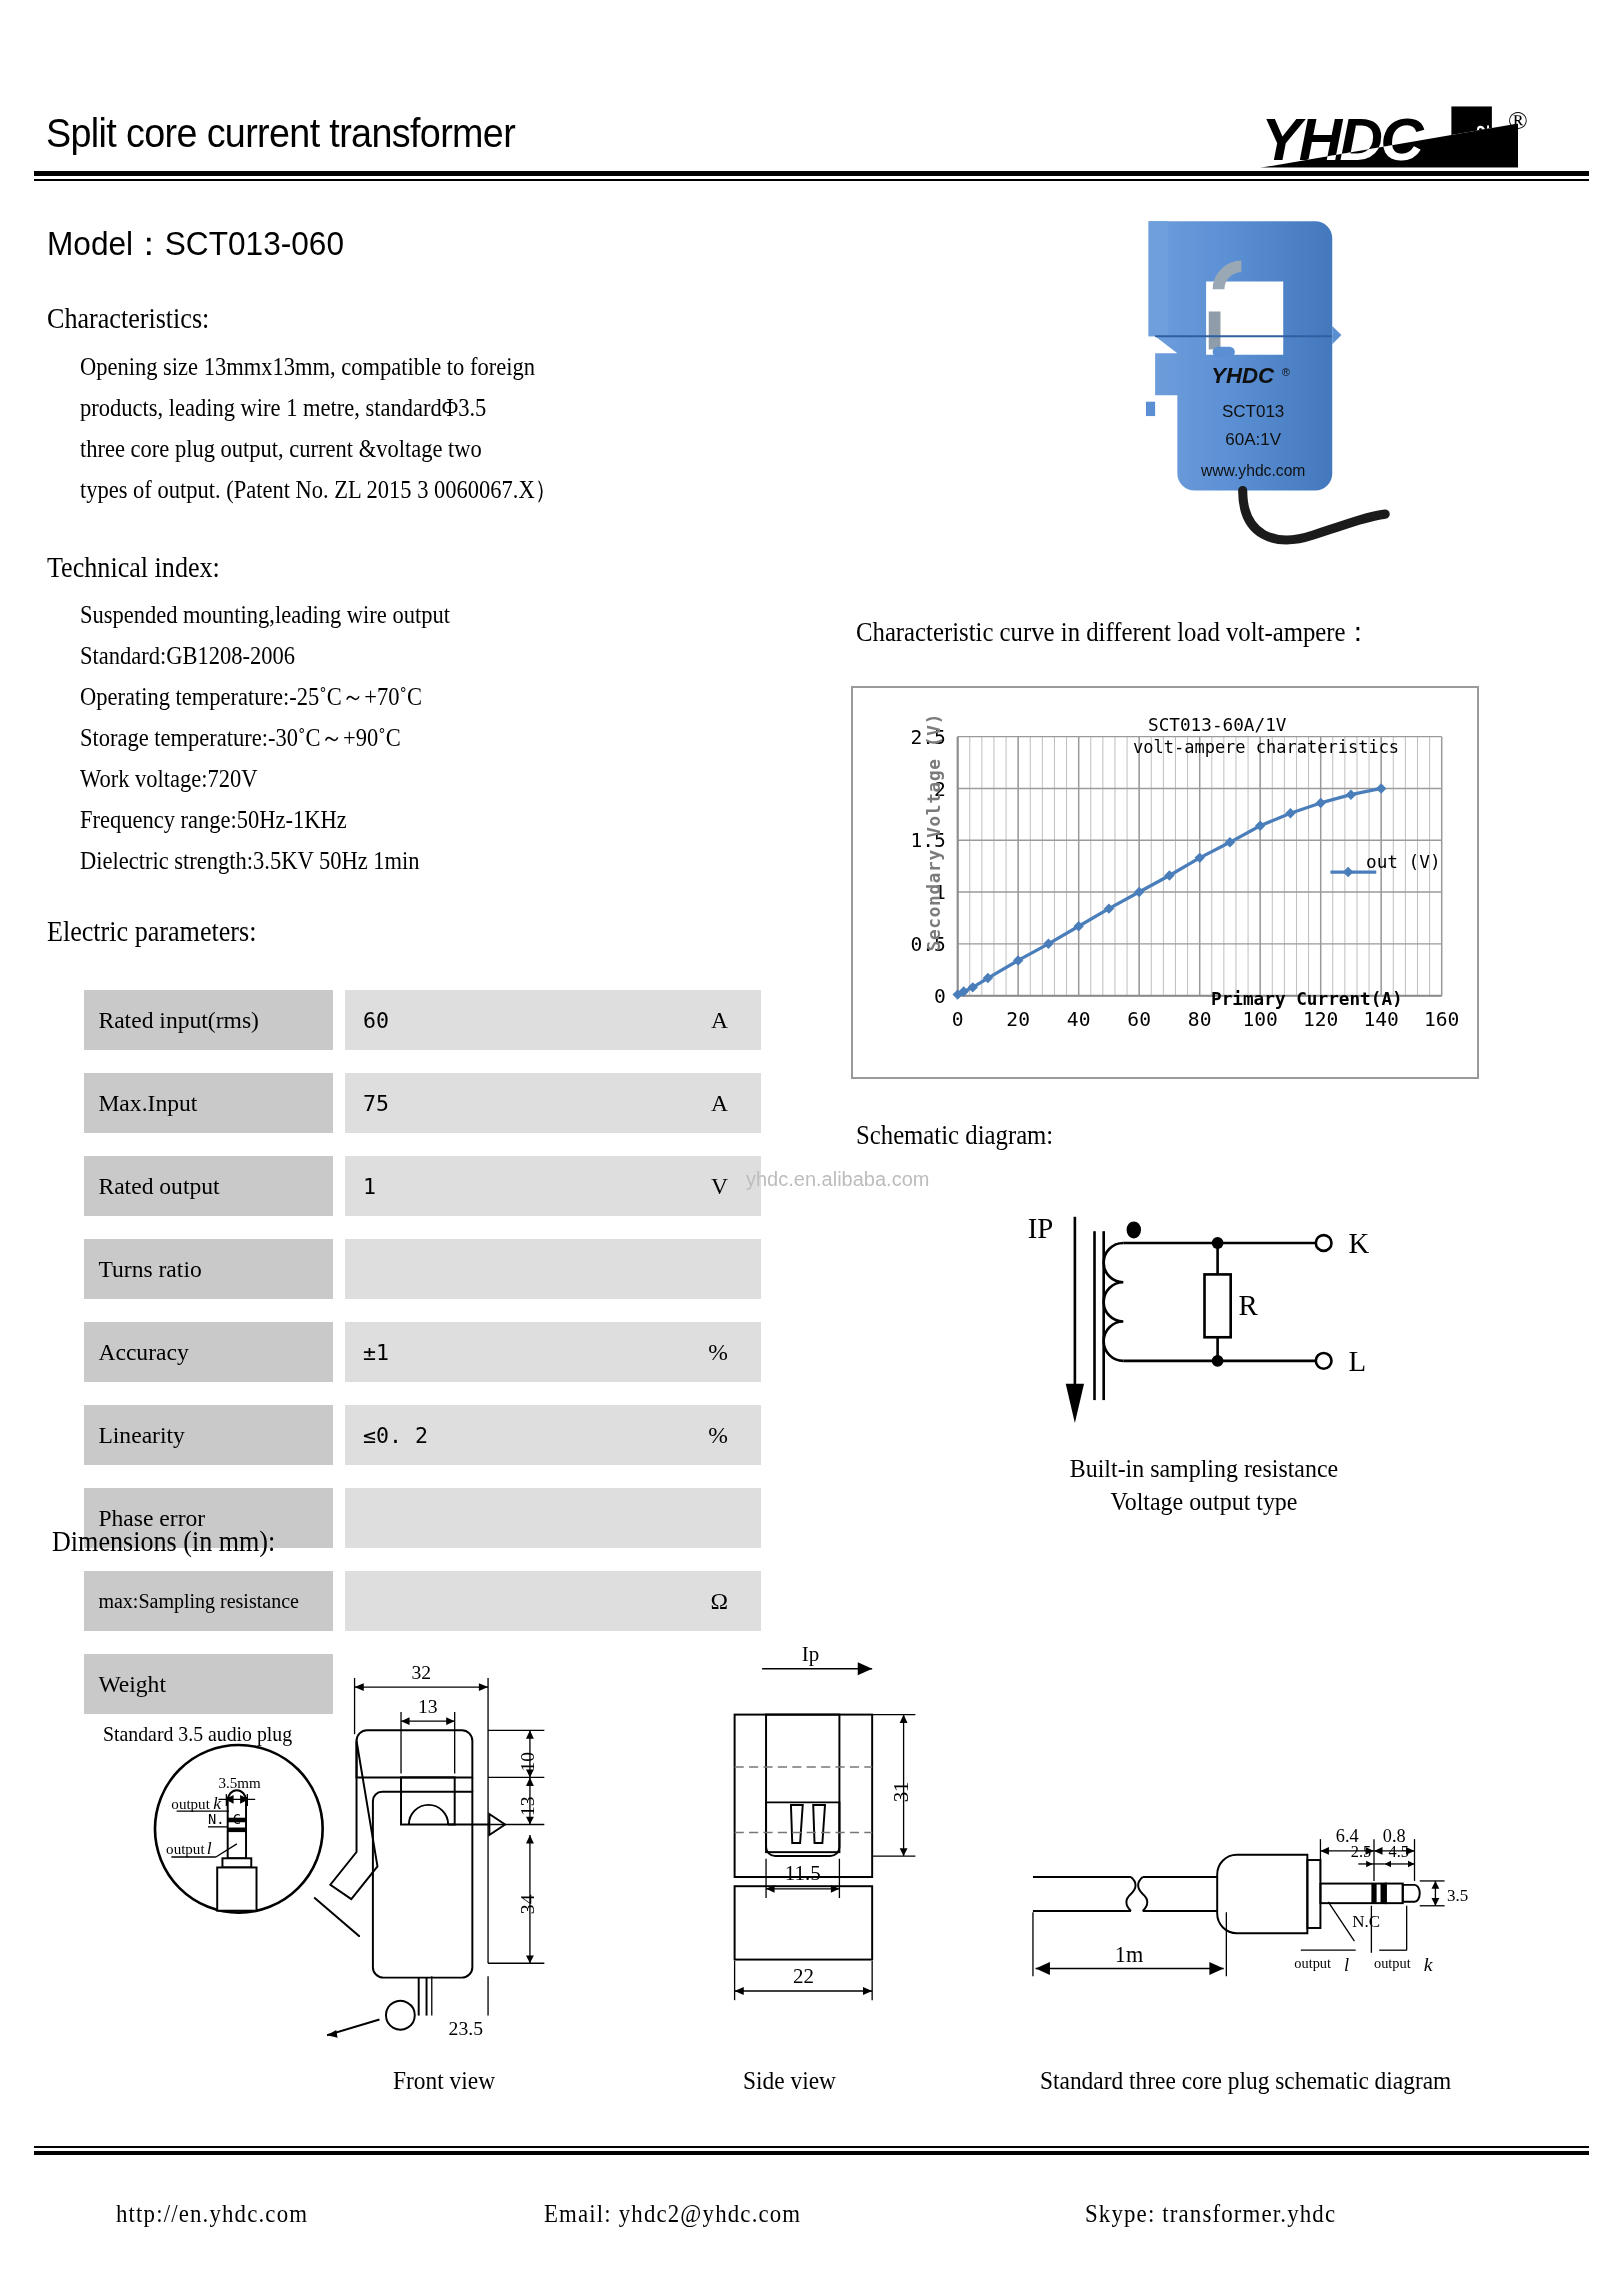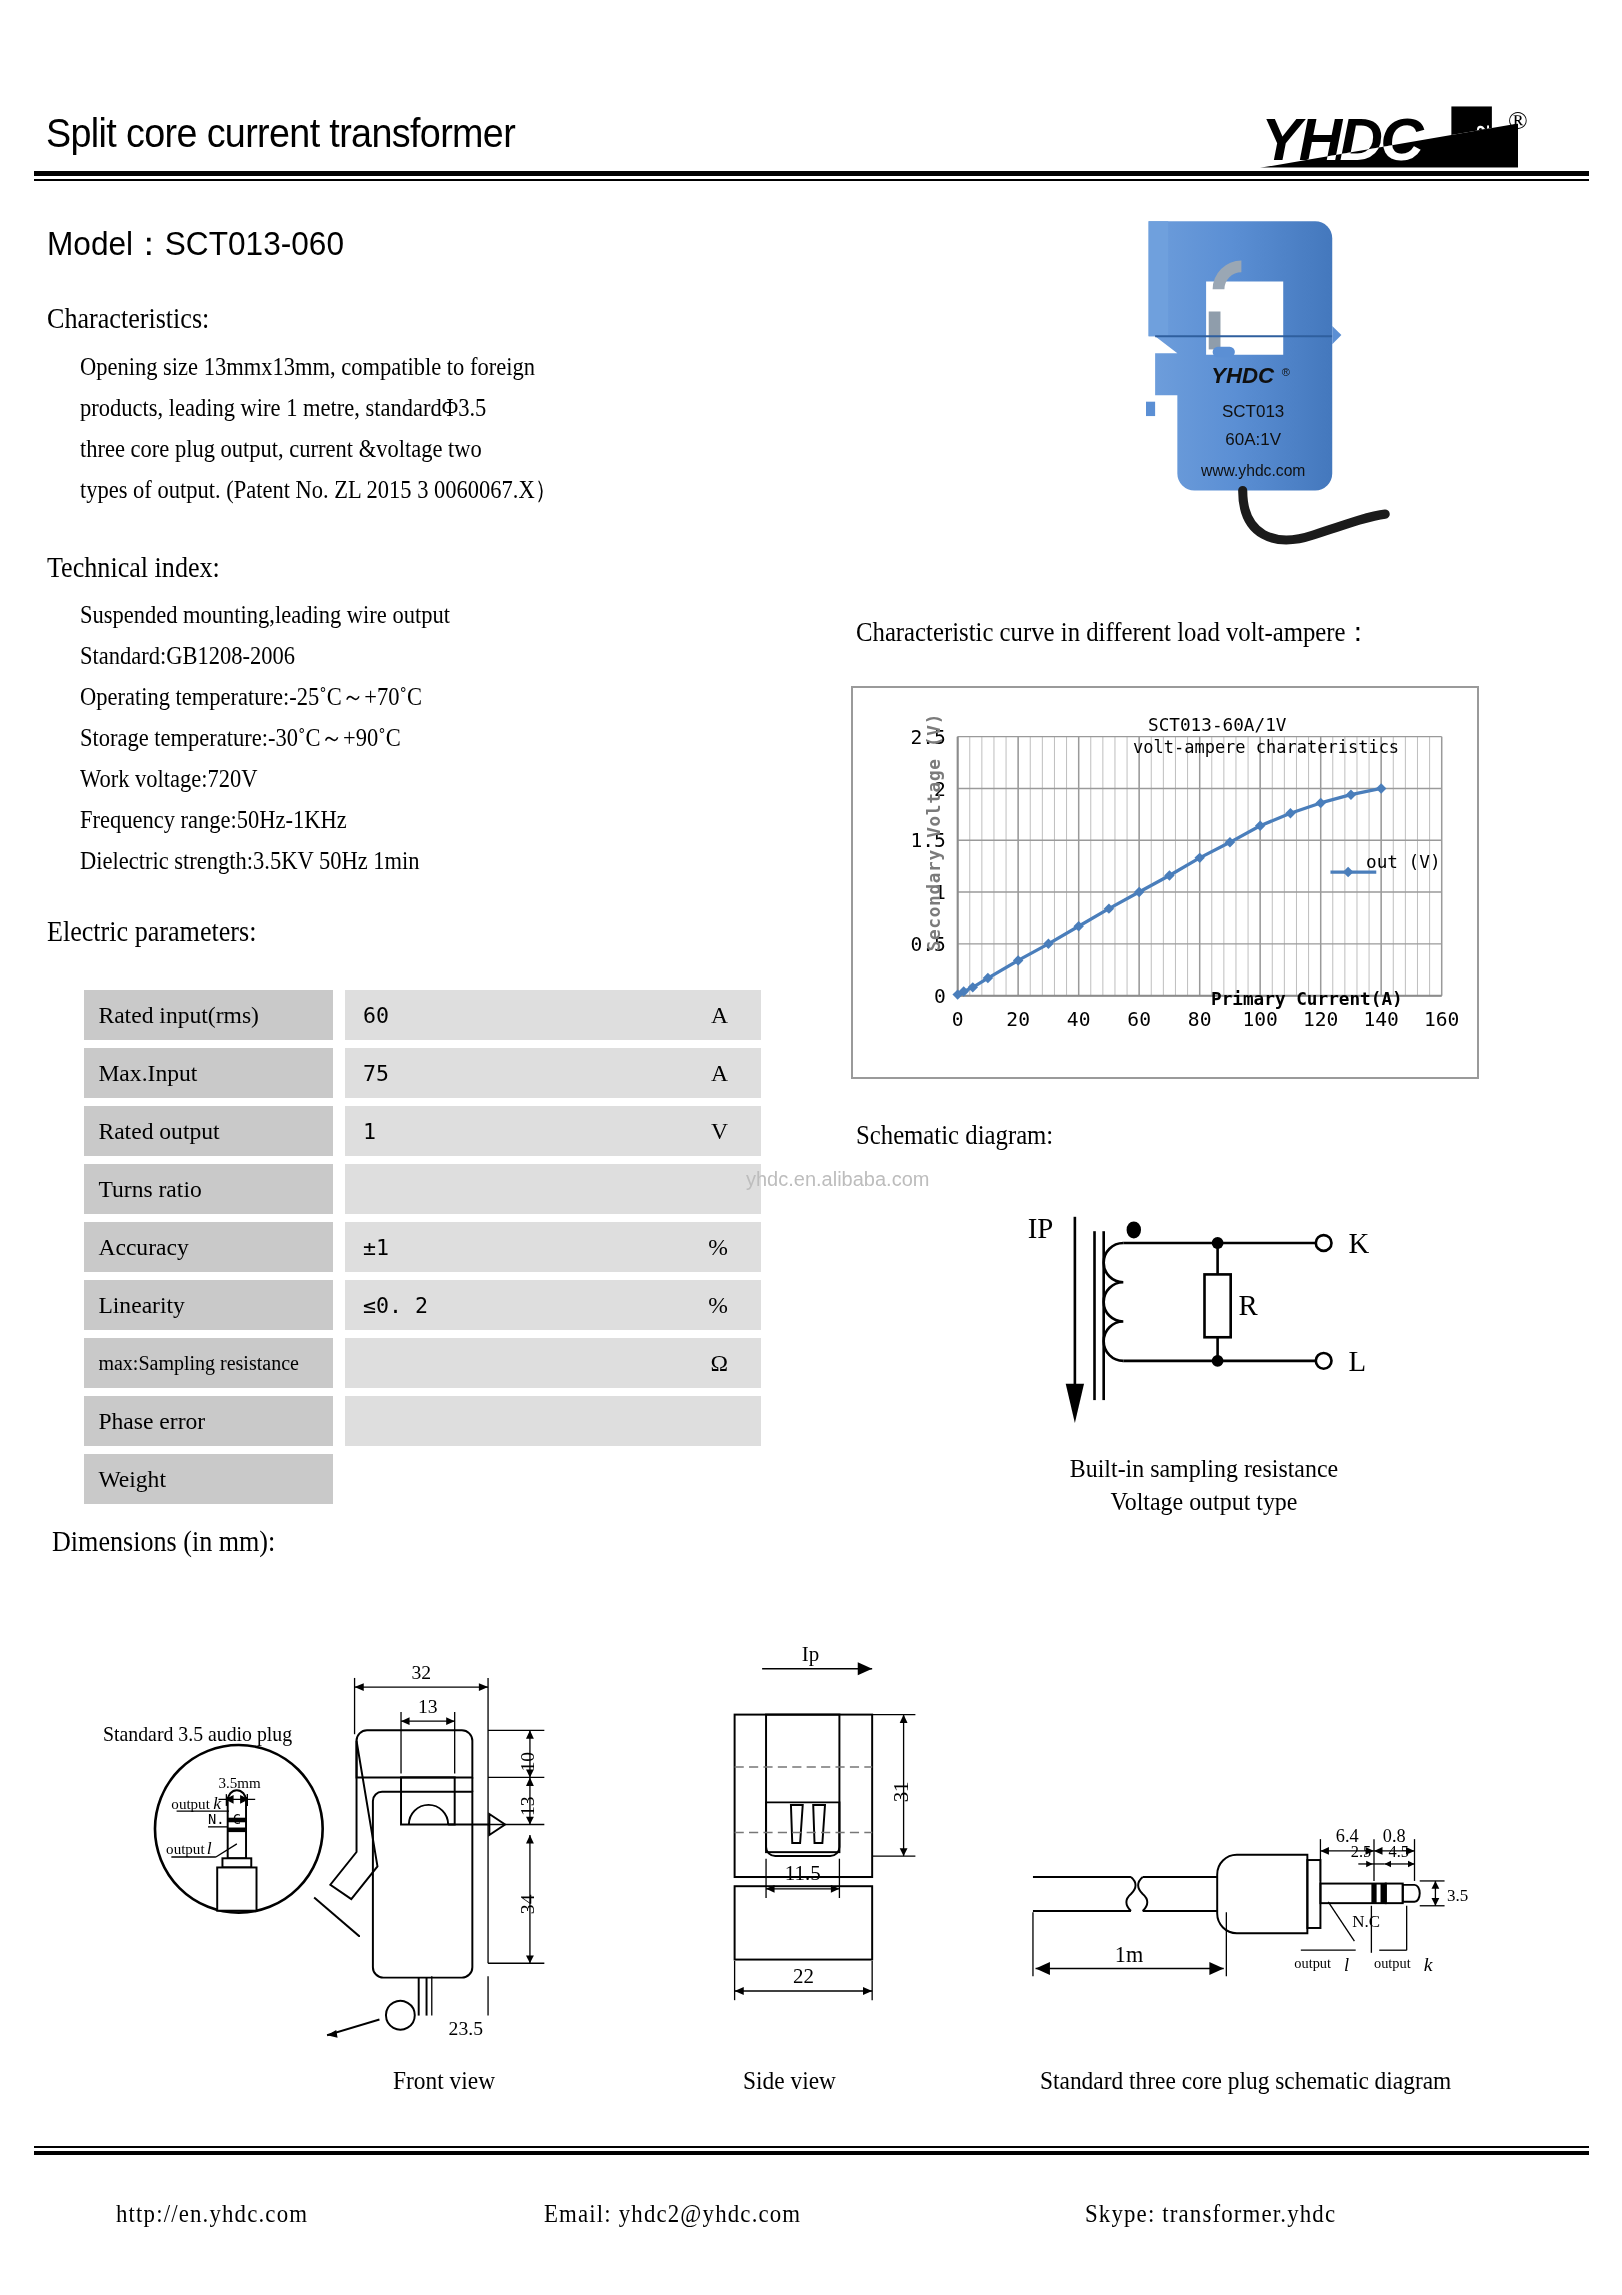--- a/index.html
+++ b/index.html
@@ -51,21 +51,21 @@
   .ctitle1{left:1148px;top:715px;font-size:17.7px;letter-spacing:0px;}
   .ctitle2{left:1133px;top:737px;font-size:17px;letter-spacing:0px;}
   .xlab{position:absolute;left:1211px;top:949px;
       font-family:"DejaVu Sans Mono","Liberation Mono",monospace;
       font-size:17.7px;font-weight:700;margin-top:40px;}
   .legend-txt{position:absolute;left:1366px;top:852px;
       font-family:"DejaVu Sans Mono","Liberation Mono",monospace;font-size:17.7px;}
 
   
   .tbl{position:absolute;left:84px;top:990px;width:677px;}
-  .trow{display:flex;margin-bottom:8px;height:50px;}
+  .trow{display:flex;margin-bottom:23px;height:60px;}
   .tlab{width:249px;background:#c9c9c9;display:flex;align-items:center;
       padding-left:14.4px;box-sizing:border-box;font-size:23.6px;}
   .tlab.small{font-size:20px;}
   .tval{flex:1;margin-left:11.8px;background:#dedede;display:flex;align-items:center;
       justify-content:space-between;padding:0 33px 0 18.3px;box-sizing:border-box;font-size:23.6px;}
   .tval .num{font-family:"DejaVu Sans Mono","Liberation Mono",monospace;font-size:21.6px;}
   .tval .unit{font-size:23.6px;}
 
   .watermark{position:absolute;left:746px;top:1131px;font-size:20px;color:#bdbdbd;
       font-family:"Liberation Sans","DejaVu Sans",sans-serif;letter-spacing:0px;margin-top:37px;}
@@ -188,31 +188,31 @@
       </div>
     </div>
     <div class="trow">
       <div class="tlab">Linearity</div>
       <div class="tval">
         <span class="num">≤0. 2</span>
         <span class="unit">%</span>
       </div>
     </div>
     <div class="trow">
+      <div class="tlab">Phase error</div>
+      <div class="tval">
+        <span class="num"></span>
+        <span class="unit"></span>
+      </div>
+    </div>
+    <div class="trow">
       <div class="tlab small">max:Sampling resistance</div>
       <div class="tval">
         <span class="num"></span>
         <span class="unit">Ω</span>
-      </div>
-    </div>
-    <div class="trow">
-      <div class="tlab">Phase error</div>
-      <div class="tval">
-        <span class="num"></span>
-        <span class="unit"></span>
       </div>
     </div>
     <div class="trow">
       <div class="tlab">Weight</div>
     </div>
   </div>
 
   <div class="watermark">yhdc.en.alibaba.com</div>
 
   <div class="photo">

